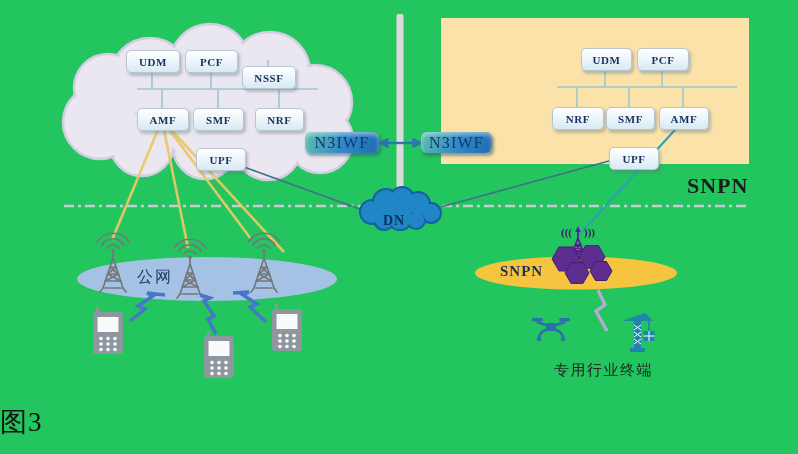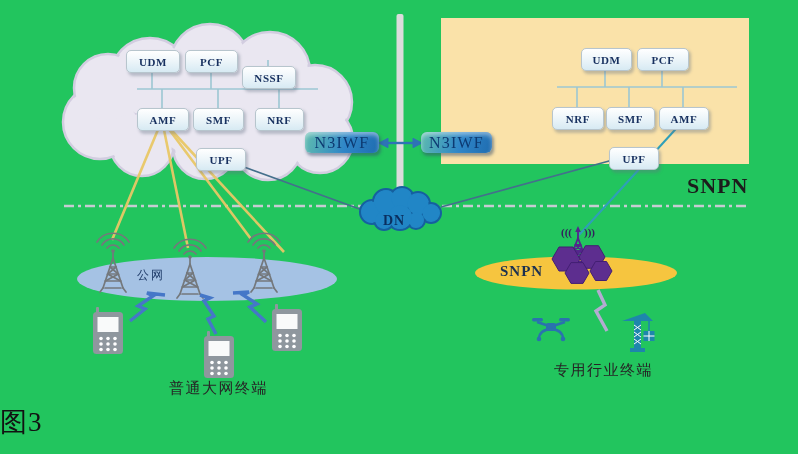--- a/index.html
+++ b/index.html
@@ -35,21 +35,21 @@
   #n3iwf-left {left:305px;top:132px;width:74px;height:21px}
   #n3iwf-right{left:421px;top:132px;width:71px;height:21px}
 
   .zone-label{position:absolute;font-weight:bold;font-size:22px;color:#1c1c1c;letter-spacing:1px;}
   #plmn-label{left:35px;top:169px;}
   #snpn-label{left:687px;top:173px;}
 
   #dn-label{position:absolute;left:378px;top:197px;width:32px;text-align:center;
             font-weight:bold;font-size:14px;color:#0a2e5e;letter-spacing:1px;margin-top:16px;}
 
-  #public-ellipse-label{position:absolute;left:137px;top:267px;font-size:12px;color:#1e3a68;letter-spacing:2px;text-align:center;}
+  #public-ellipse-label{position:absolute;left:137px;top:267px;font-size:16px;color:#1e3a68;letter-spacing:2px;text-align:center;}
   #snpn-ellipse-label{position:absolute;left:500px;top:263px;font-size:15px;font-weight:600;color:#1c3150;letter-spacing:1px;}
 
   .terminals-label{position:absolute;font-size:15px;color:#262626;letter-spacing:1.5px;text-align:right;}
   #public-terminals-label{left:158px;top:379px;width:110px;}
   #industry-terminals-label{left:543px;top:361px;width:110px;}
 
   .waves{position:absolute;font-weight:bold;font-size:11px;color:#33205c;width:20px;}
   #waves-left {left:552px;top:226px;text-align:right;}
   #waves-right{left:584px;top:226px;text-align:left;}
 
@@ -271,20 +271,19 @@
 <div class="zone-label" id="snpn-label">SNPN</div>
 
 <div id="dn-label">DN</div>
 
 <div id="public-ellipse-label">公网</div>
 <div id="snpn-ellipse-label">SNPN</div>
 
 <div class="waves" id="waves-left">(((</div>
 <div class="waves" id="waves-right">)))</div>
 
-<div class="terminals-label" id="public-terminals-label">普通大网终端</div>
 <div class="terminals-label" id="industry-terminals-label">专用行业终端</div>
 
 <div id="caption">
   <span>图3</span>
 </div>
 
 </div>
 
 </body></html>

